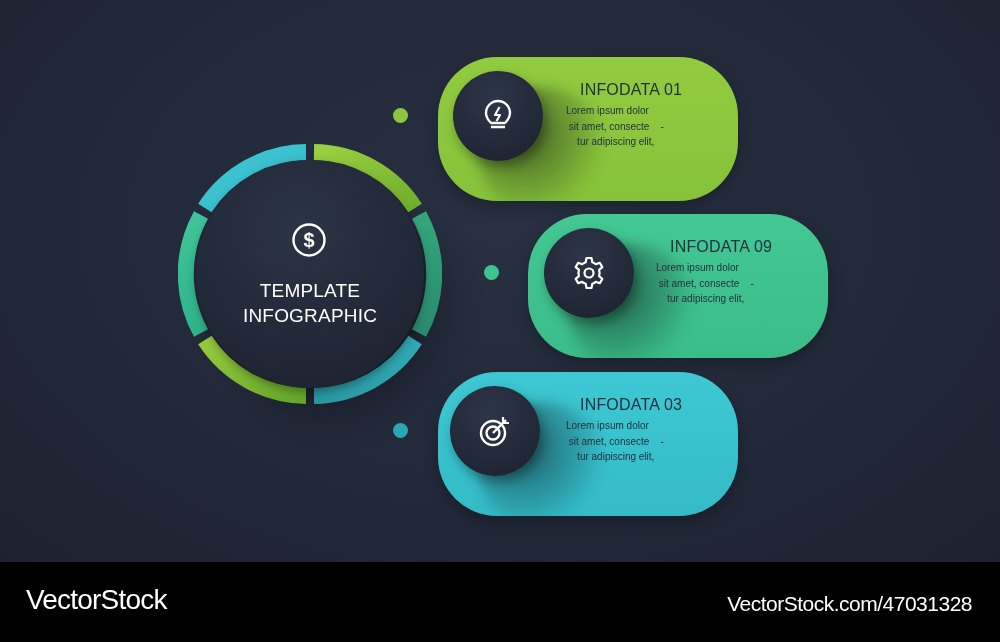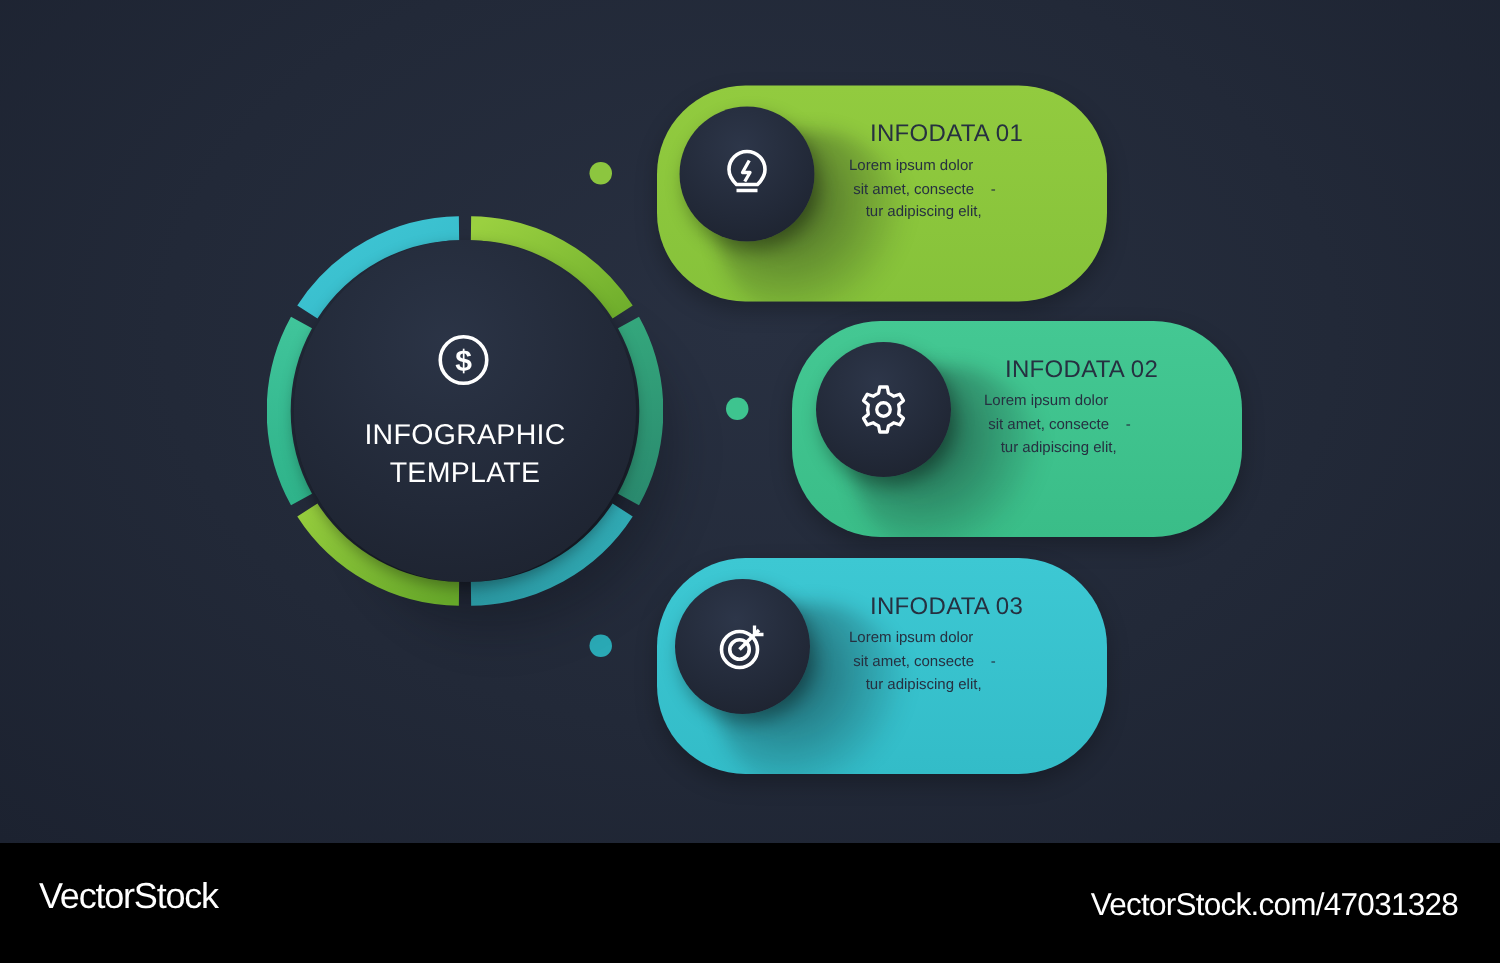--- a/index.html
+++ b/index.html
@@ -59,21 +59,21 @@
   }
   .card-body {
     position: absolute; color: #263040; font-size: 10px; line-height: 15.5px;
     white-space: pre; text-align: left;
   }
   #footer {
     position: absolute; left: 0; top: 562px; width: 1000px; height: 80px;
     background: #000000; color: #ffffff;
   }
   .brand {
-    position: absolute; left: 26px; top: 22px; font-size: 24px;
+    position: absolute; left: 26px; top: 22px; font-size: 28px;
     letter-spacing: -0.8px; font-family: "Liberation Sans", sans-serif;
   }
   .credit {
     position: absolute; right: 28px; top: 30px; font-size: 21px;
     letter-spacing: -0.5px; font-family: "Liberation Sans", sans-serif; margin-left: 13px;
   }
 </style>
 </head>
 <body>
 
@@ -120,22 +120,22 @@
       <path d="M 128.0 253.9 A 122 122 0 0 1 26.9 198.0" stroke="url(#gGreen2)"></path>
       <path d="M 23.0 191.0 A 122 122 0 0 1 23.0 73.0" stroke="url(#gMint)"></path>
     </g>
   </svg>
   <div class="center-disc"></div>
   <svg class="center-icon" viewBox="0 0 36 36">
     <circle cx="18" cy="18" r="15.5" fill="none" stroke="#ffffff" stroke-width="2.4"></circle>
     <text x="18" y="25" text-anchor="middle" fill="#ffffff" font-size="20" font-weight="bold" font-family="Liberation Sans, sans-serif">$</text>
   </svg>
   <div class="center-title">
+    <div>TEMPLATE</div>
     <div>INFOGRAPHIC</div>
-    <div>TEMPLATE</div>
   </div>
 
   <div class="card" style="left:438px;top:57px;background:linear-gradient(180deg,#92cb3f,#86c23a);">
     <div class="card-shadow" style="left:40px;top:30px;"></div>
     <div class="card-knob" style="left:15px;top:14px;">
       <svg viewBox="0 0 36 36">
         <path d="M11 25 C7 21 6 18 6 15 A12 12 0 0 1 30 15 C30 18 29 21 25 25 Z" fill="none" stroke="#fff" stroke-width="2.4" stroke-linejoin="round"></path>
         <path d="M19.5 9 L15 17 L20 17 L16.5 23" fill="none" stroke="#fff" stroke-width="2.2" stroke-linejoin="round"></path>
         <line x1="11" y1="29" x2="25" y2="29" stroke="#fff" stroke-width="2.4"></line>
       </svg>
@@ -147,21 +147,21 @@
   </div>
 
   <div class="card" style="left:528px;top:214px;background:linear-gradient(180deg,#44c893,#3abd88);">
     <div class="card-shadow" style="left:40px;top:30px;"></div>
     <div class="card-knob" style="left:16px;top:14px;">
       <svg viewBox="0 0 36 36">
         <path d="M15.5 3 H20.5 L21.3 7.2 A11 11 0 0 1 24.8 9.2 L28.8 7.8 L31.3 12.1 L28.1 14.9 A11 11 0 0 1 28.1 21.1 L31.3 23.9 L28.8 28.2 L24.8 26.8 A11 11 0 0 1 21.3 28.8 L20.5 33 H15.5 L14.7 28.8 A11 11 0 0 1 11.2 26.8 L7.2 28.2 L4.7 23.9 L7.9 21.1 A11 11 0 0 1 7.9 14.9 L4.7 12.1 L7.2 7.8 L11.2 9.2 A11 11 0 0 1 14.7 7.2 Z" fill="none" stroke="#fff" stroke-width="2.2" stroke-linejoin="round"></path>
         <circle cx="18" cy="18" r="4.5" fill="none" stroke="#fff" stroke-width="2.2"></circle>
       </svg>
     </div>
-    <div class="card-title" style="left:142px;top:24px;">INFODATA 02</div>
+    <div class="card-title" style="left:142px;top:24px;">INFODATA 09</div>
     <div class="card-body" style="left:128px;top:46px;">Lorem ipsum dolor
  sit amet, consecte    -
     tur adipiscing elit,</div>
   </div>
 
   <div class="card" style="left:438px;top:372px;background:linear-gradient(180deg,#3dc8d3,#33bcc8);">
     <div class="card-shadow" style="left:40px;top:30px;"></div>
     <div class="card-knob" style="left:12px;top:14px;">
       <svg viewBox="0 0 36 36">
         <circle cx="16" cy="20" r="12" fill="none" stroke="#fff" stroke-width="2.4"></circle>

